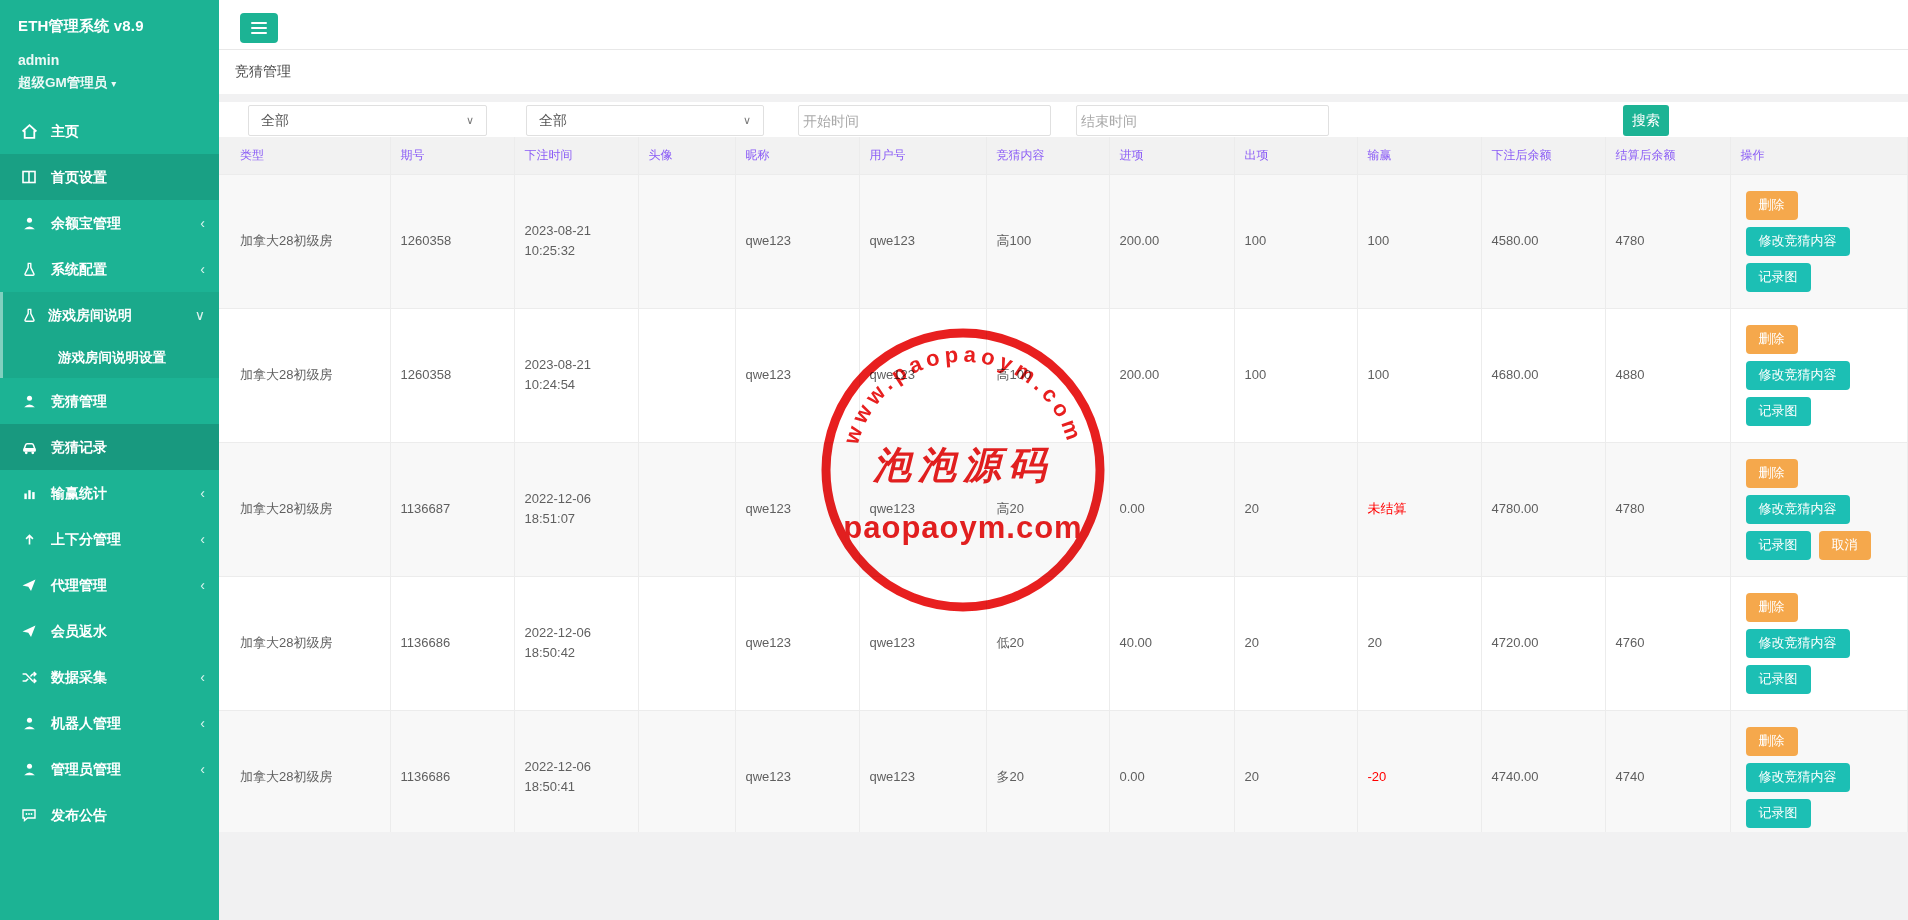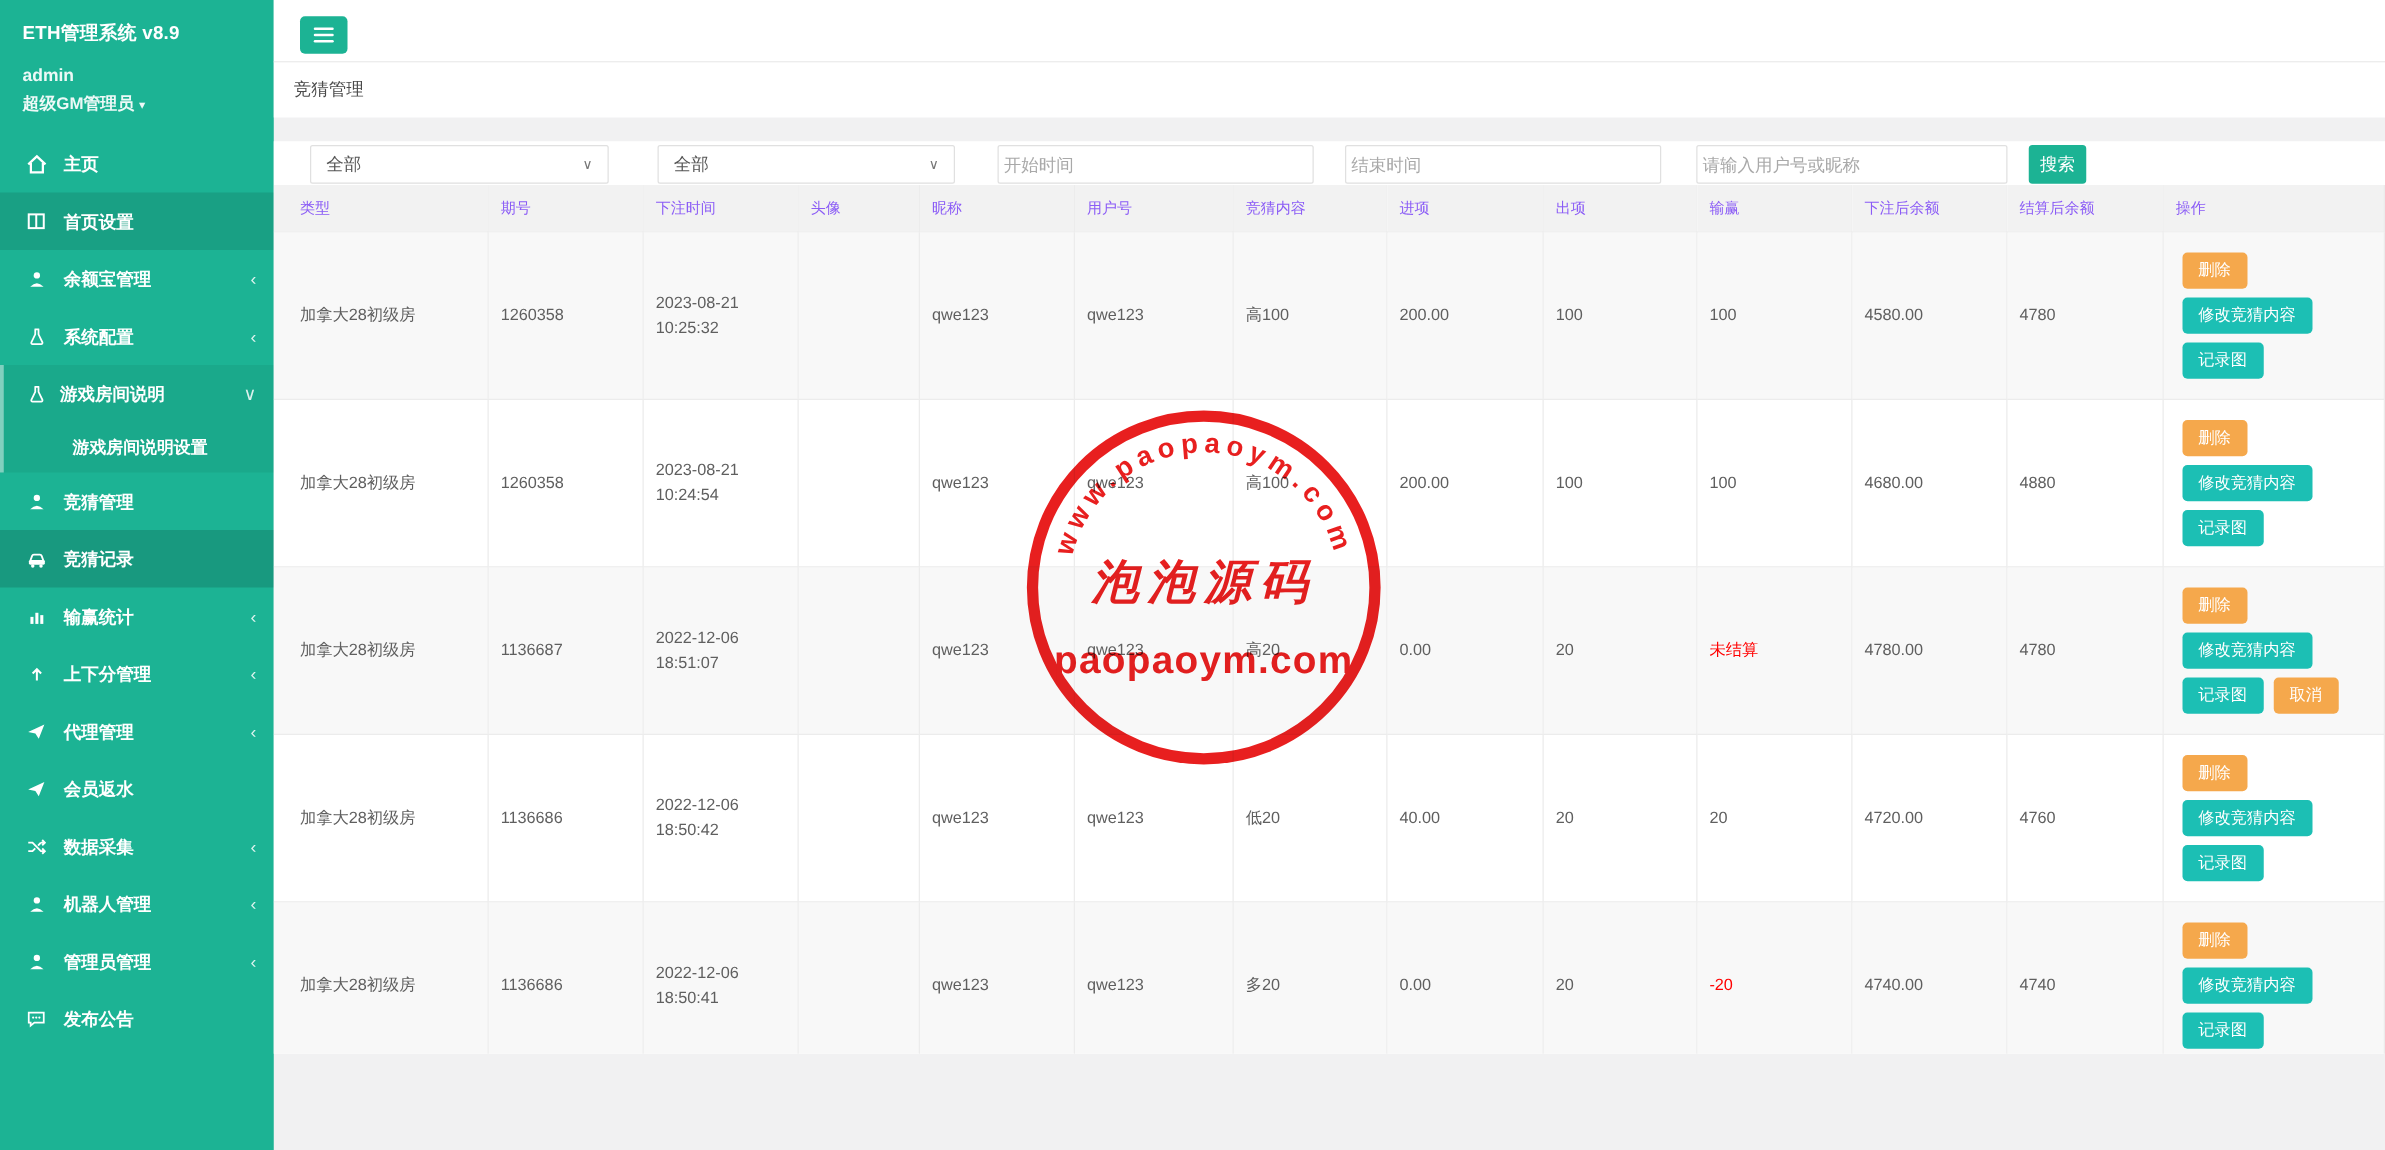--- a/index.html
+++ b/index.html
@@ -40,21 +40,21 @@
   .top-links { position:absolute; right:10px; top:0; height:50px; display:flex; align-items:center;
                gap:30px; font-size:14px; color:#1e9fff; white-space:pre; }
   .top-links .red { color:#ff0000; }
   .top-links a { color:#1e9fff; text-decoration:none; cursor:pointer; }
 
   .titlebar { position:absolute; left:219px; top:50px; width:1689px; height:44px;
               background:#fff; display:flex; align-items:center; padding-left:16px;
               font-size:14px; color:#4a4a4a; }
 
   
-  .panel { position:absolute; left:219px; top:113px; width:1689px; height:730px;
+  .panel { position:absolute; left:219px; top:102px; width:1689px; height:730px;
            background:#fff; overflow:hidden; }
   .filters { position:relative; height:35px; }
   .ctrl { position:absolute; top:3px; height:31px; border:1px solid #e0e0e0; border-radius:2px;
           background:#fff; font-size:14px; color:#555; }
   .sel { display:flex; align-items:center; justify-content:space-between;
          padding:0 12px; cursor:pointer; }
   .sel .chev { color:#777; font-size:11px; }
   input.ctrl { padding:0 4px; outline:none; font-family:inherit; }
   input.ctrl::placeholder { color:#a9a9a9; }
   #sel-type   { left:29px;   width:239px; }
@@ -269,21 +269,20 @@
     <div class="ctrl sel" id="sel-type">
       <span>全部</span>
       <span class="chev">∨</span>
     </div>
     <div class="ctrl sel" id="sel-room">
       <span>全部</span>
       <span class="chev">∨</span>
     </div>
     <input class="ctrl" id="inp-start" placeholder="开始时间" style="">
     <input class="ctrl" id="inp-end" placeholder="结束时间" style="">
-    <input class="ctrl" id="inp-user" placeholder="请输入用户号或昵称" style="">
     <button id="btn-search">搜索</button>
   </div>
   <table>
     <colgroup>
       <col style="width:171px">
         <col style="width:124px">
         <col style="width:124px">
       <col style="width:97px">
         <col style="width:124px">
         <col style="width:127px">

